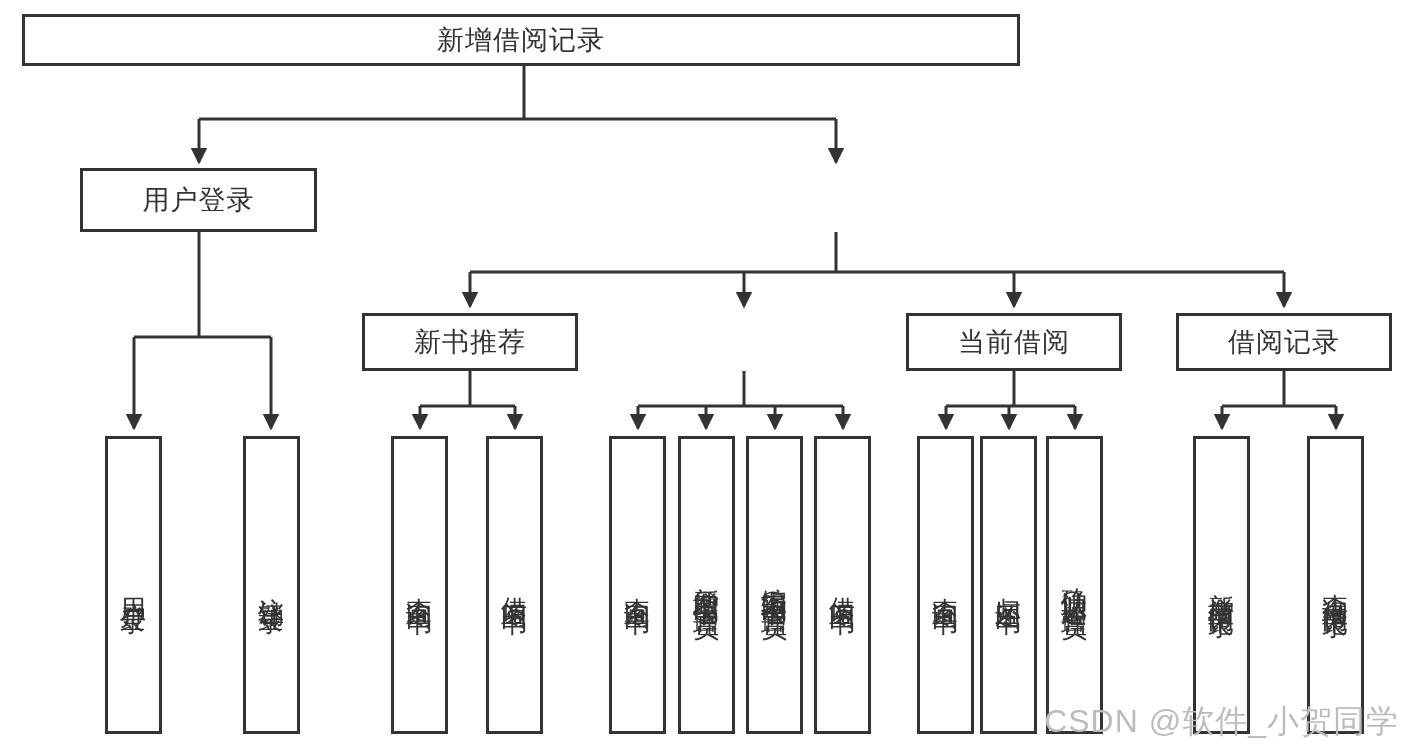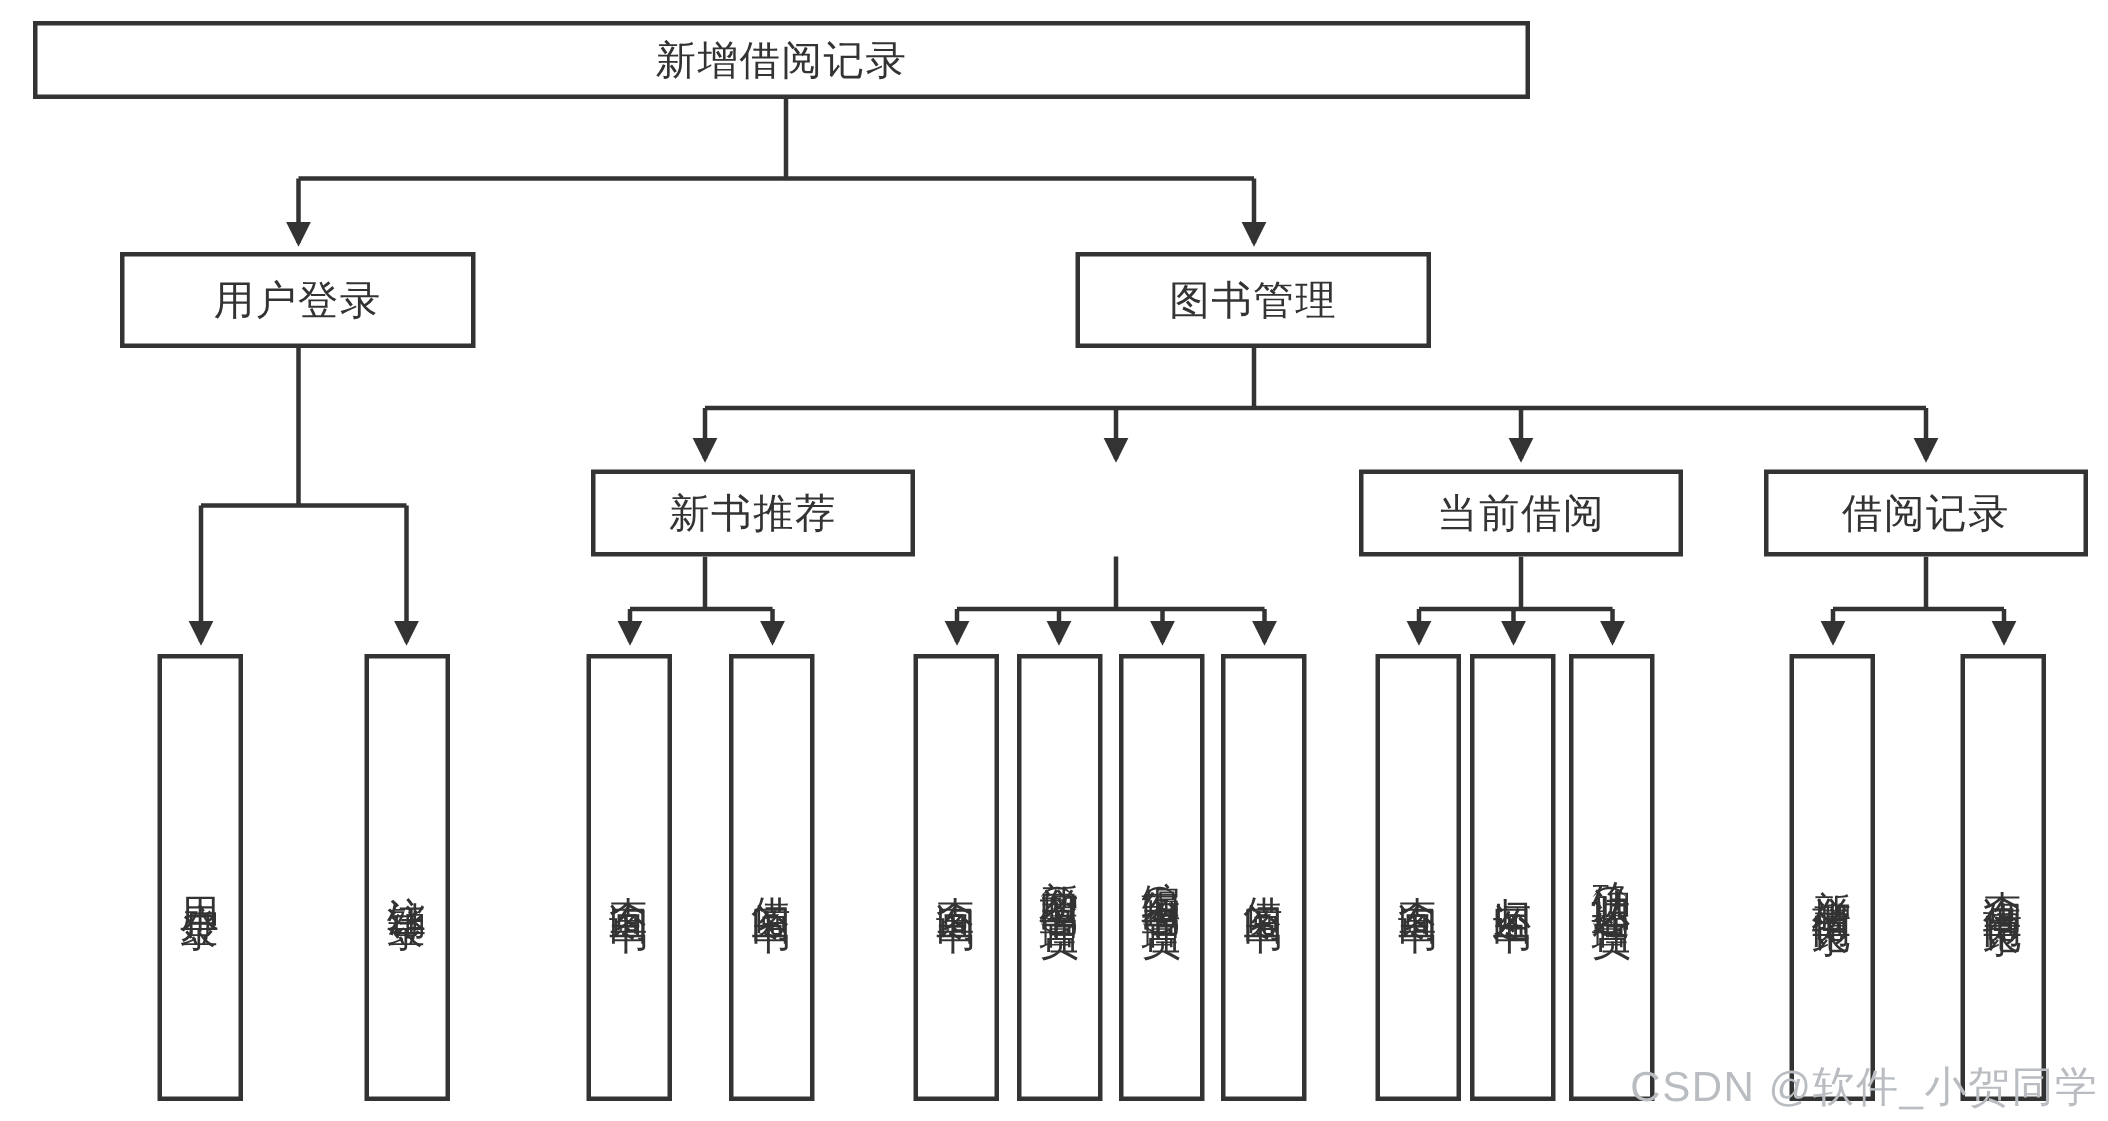--- a/index.html
+++ b/index.html
@@ -27,21 +27,21 @@
   .vtext{
     writing-mode:vertical-rl;
     text-orientation:mixed;
     letter-spacing:4px;
     line-height:1;
     white-space:nowrap;
   }
   .watermark{
     position:absolute;
     right:6px;bottom:3px;
-    font-size:28px;
+    font-size:32px;
     color:#b9bdc1;
     letter-spacing:1px;
     z-index:5;
     white-space:nowrap;
   }
 </style>
 </head>
 <body>
 
 <div id="canvas">
@@ -96,25 +96,22 @@
     </g>
   </svg>
 
   <div class="node node-h" style="left:22px;top:14px;width:998px;height:52px;">
     <span>新增借阅记录</span>
   </div>
 
   <div class="node node-h" style="left:80px;top:168px;width:237px;height:64px;">
     <span>用户登录</span>
   </div>
-  <div class="node node-h" style="left:717px;top:168px;width:237px;height:64px;">
-    <span>图书管理</span>
-  </div>
 
-  <div class="node node-h" style="left:362px;top:313px;width:216px;height:58px;margin-left:32px;">
+  <div class="node node-h" style="left:362px;top:313px;width:216px;height:58px;">
     <span>新书推荐</span>
   </div>
   <div class="node node-h" style="left:906px;top:313px;width:216px;height:58px;text-align:right;">
     <span>当前借阅</span>
   </div>
   <div class="node node-h" style="left:1176px;top:313px;width:216px;height:58px;">
     <span>借阅记录</span>
   </div>
 
   <div class="node node-v" style="left:105px;top:436px;">

